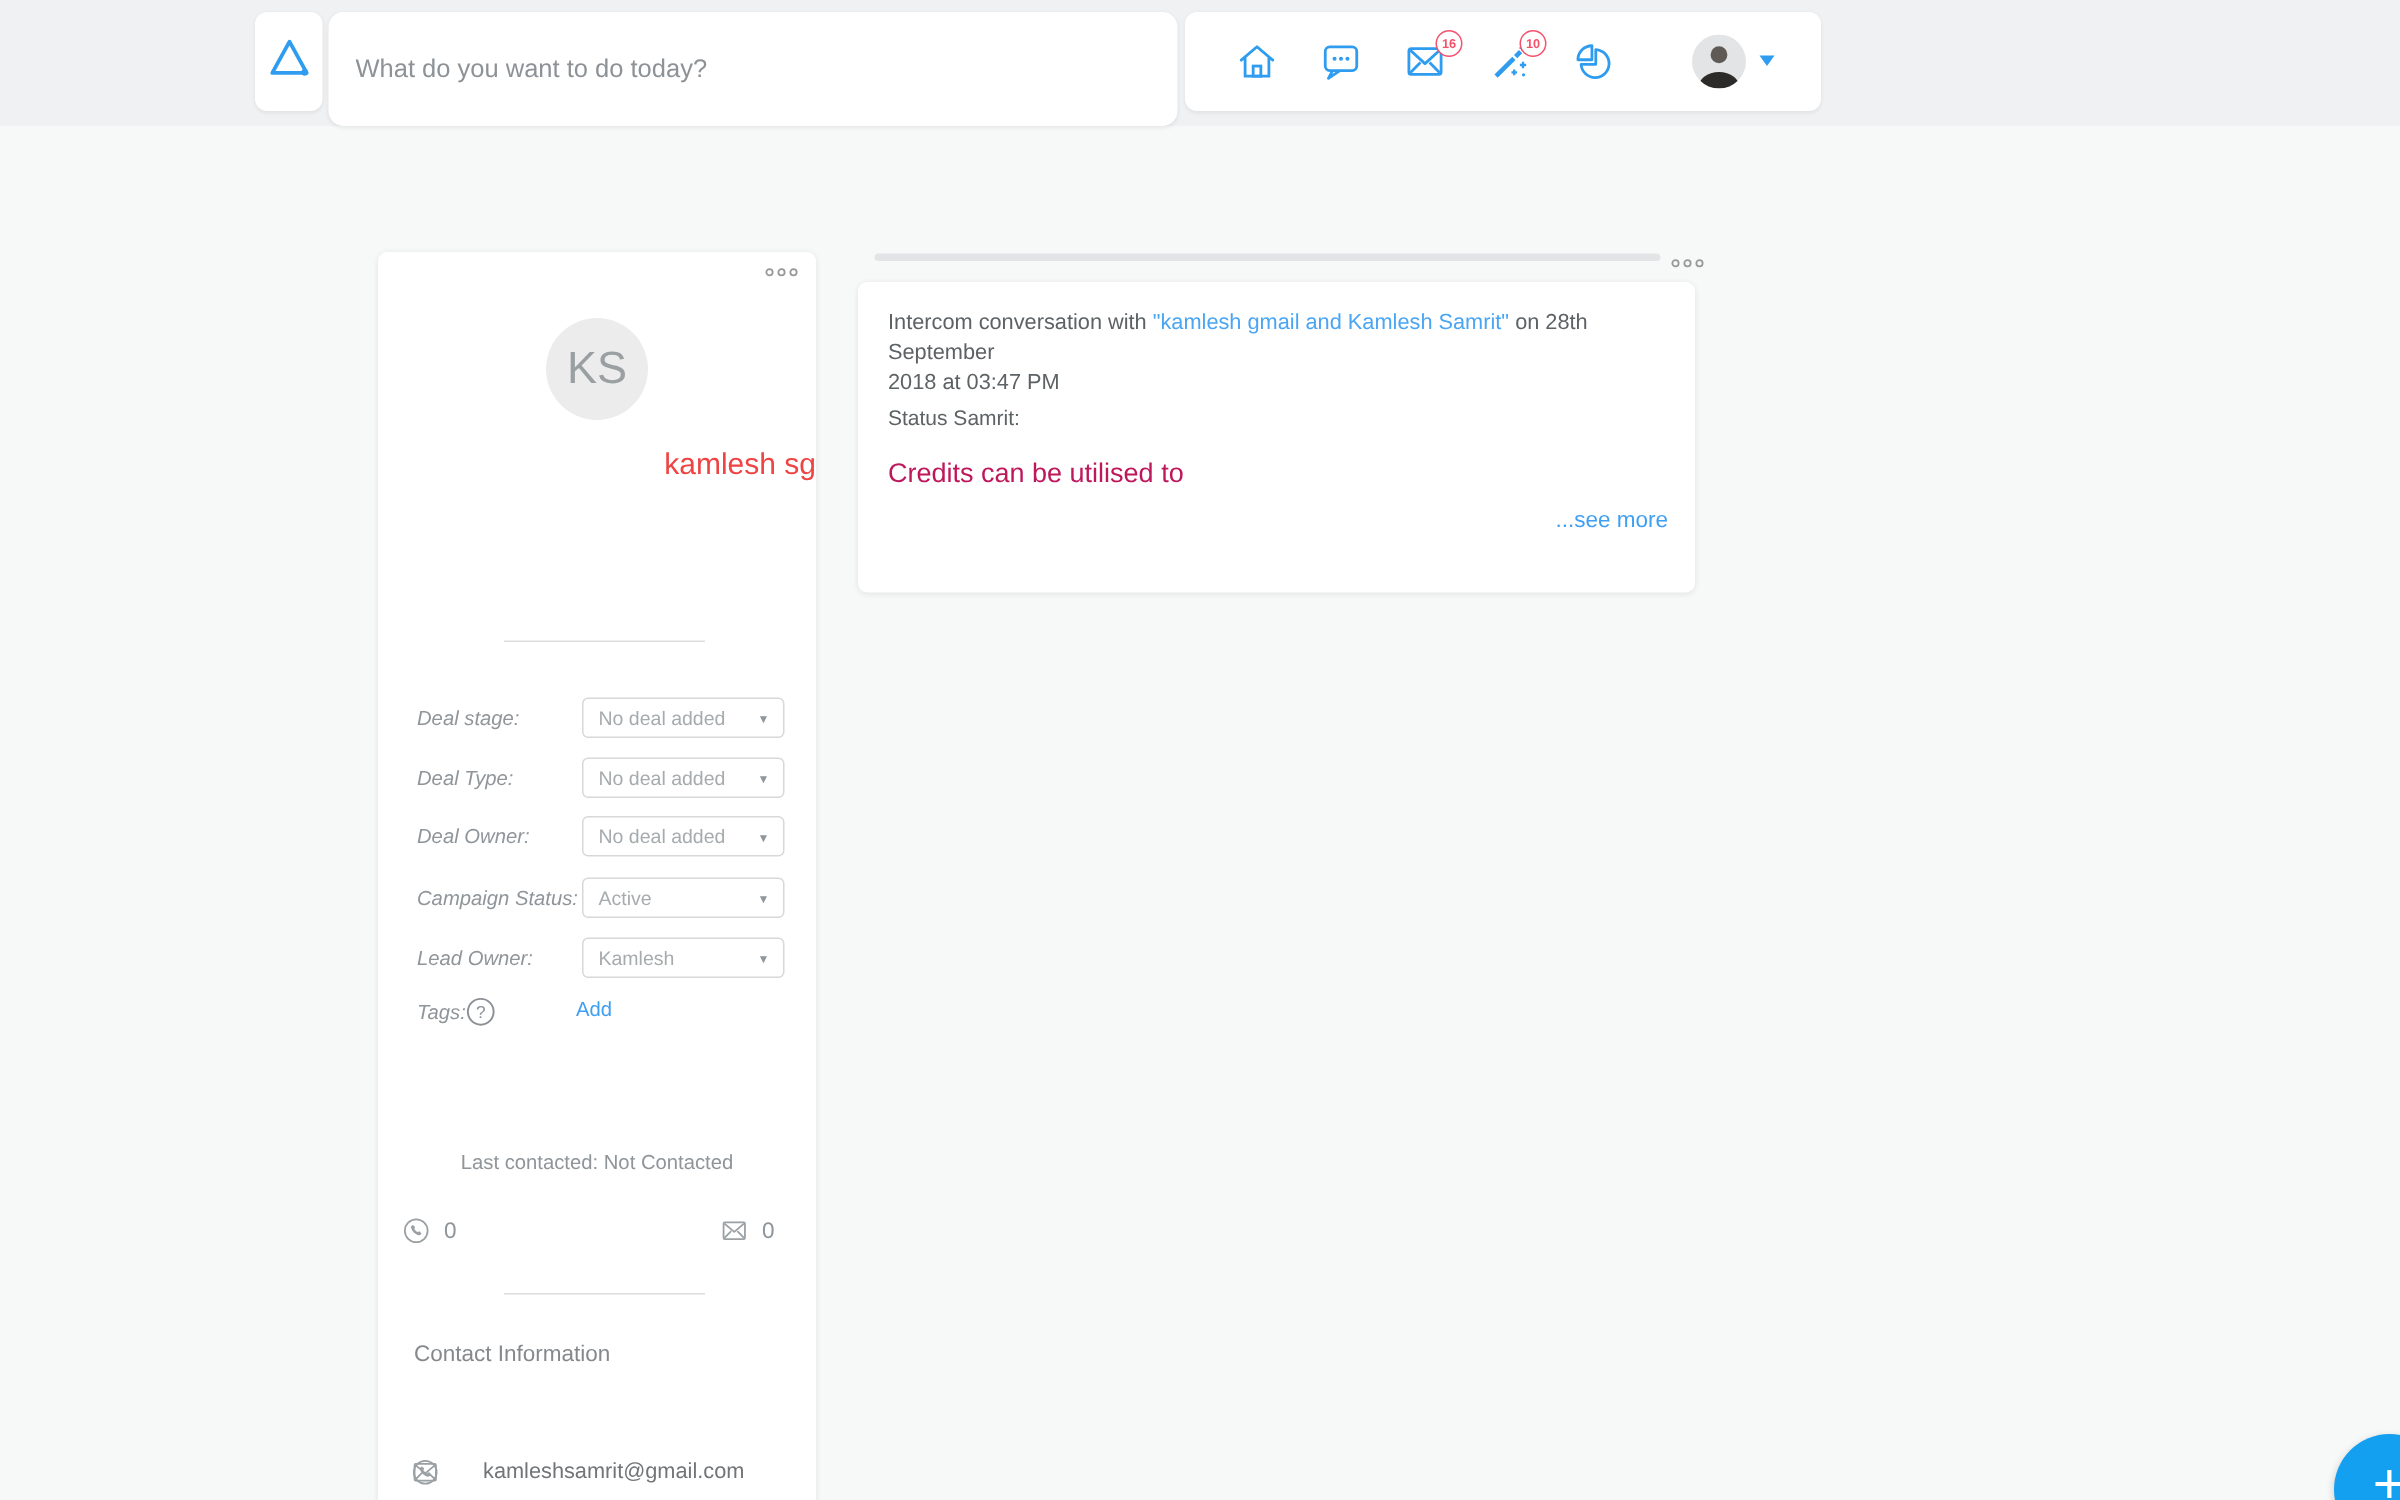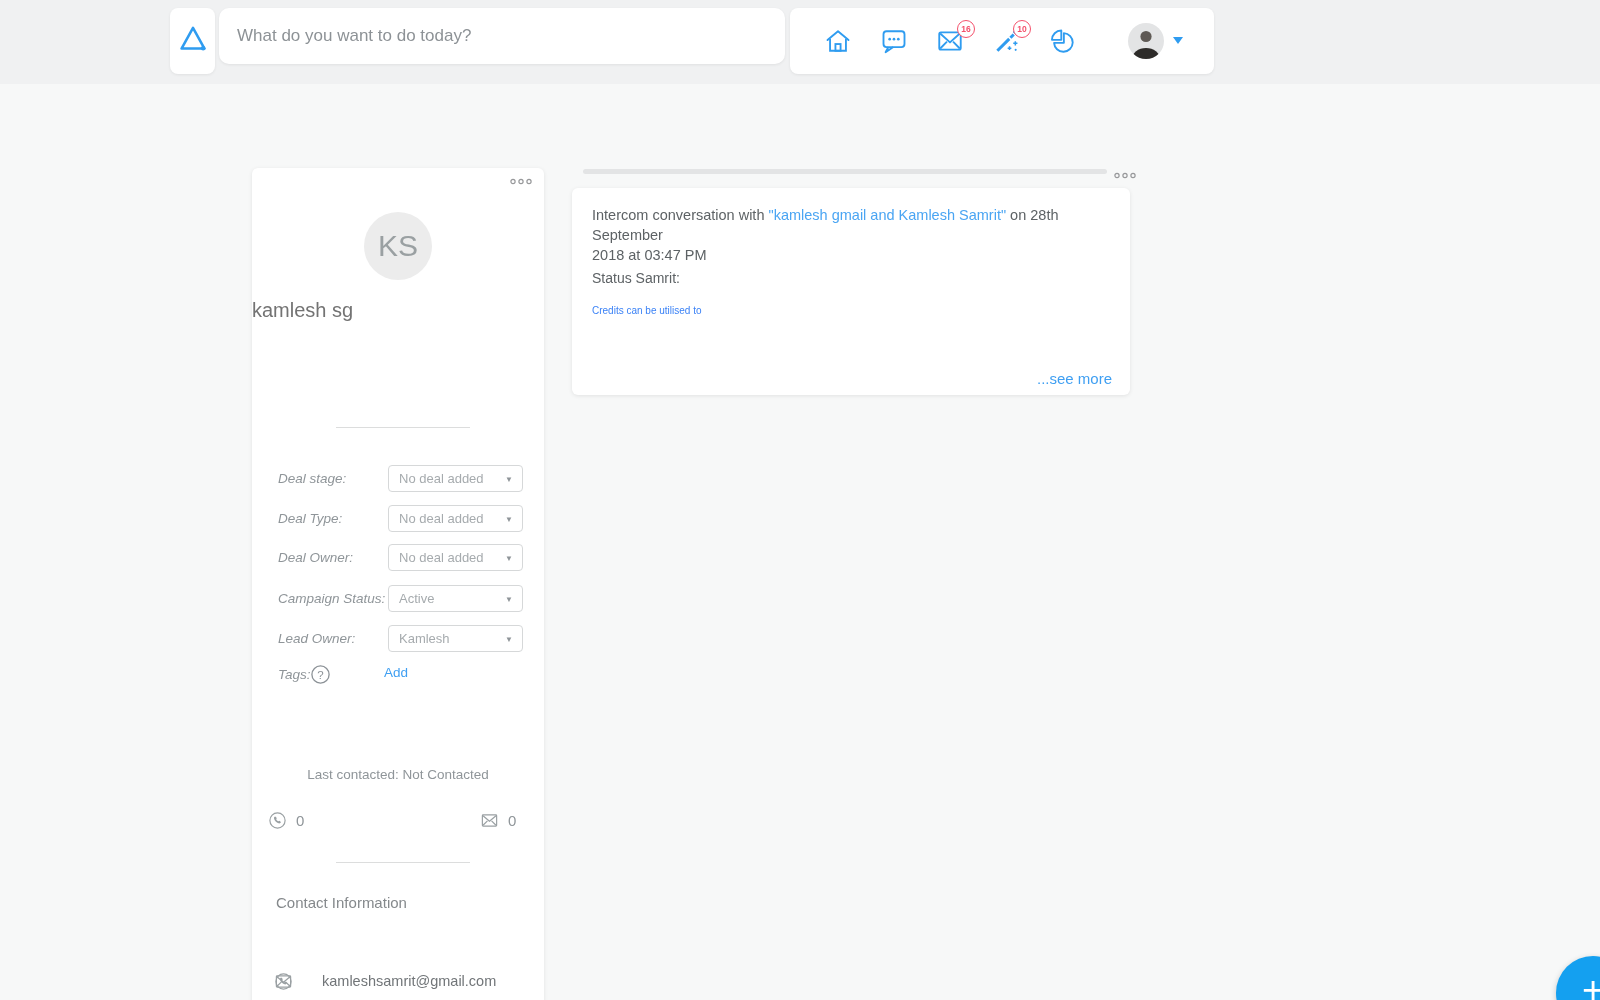--- a/index.html
+++ b/index.html
@@ -6,21 +6,21 @@
   html,body { background:#eceeee; }
   .screen {
     position:relative; width:1600px; height:1000px; overflow:hidden;
     background:#f7f8f8; font-family:"Liberation Sans", sans-serif;
   }
   .topstrip { position:absolute; left:0; top:0; width:1600px; height:84px; background:#f0f1f2; }
 
   
   .panel { position:absolute; background:#fff; border-radius:8px; box-shadow:0 1px 3px rgba(0,0,0,.07); }
   .logo-box { left:170px; top:8px; width:45px; height:66px; display:flex; align-items:center; justify-content:center; cursor:pointer; }
-  .search-box { left:219px; top:8px; width:566px; height:56px;border-radius:10px; }
+  .search-box { left:219px; top:8px; width:566px; height:76px;border-radius:10px; }
   .search-box input {
     width:100%; height:100%; border:none; outline:none; background:transparent;
     padding:0 18px; font-size:17px; color:#444; font-family:"Liberation Sans",sans-serif;
   }
   .search-box input::placeholder { color:#8d9296; opacity:1; }
   .nav-box { left:790px; top:8px; width:424px; height:66px; display:flex; align-items:center; }
   .nav-btn { position:relative; width:28px; height:28px; margin-left:28px; background:none; border:none; padding:0; cursor:pointer; flex:0 0 auto; }
   .nav-btn:first-child { margin-left:34px; }
   .nav-btn svg { display:block; width:28px; height:28px; }
   .badge {
@@ -34,21 +34,21 @@
 
   
   .card { position:absolute; background:#fff; border-radius:6px; box-shadow:0 1px 4px rgba(0,0,0,.09); }
   .contact-card { left:252px; top:168px; width:292px; height:880px; }
   .menu-dots { position:absolute; background:none; border:none; padding:2px; cursor:pointer; }
   .contact-card .menu-dots { top:4px; right:8px; }
   .avatar-big {
     position:absolute; left:112px; top:44px; width:68px; height:68px; border-radius:50%;
     background:#ececec; color:#9aa0a2; font-size:30px; display:flex; align-items:center; justify-content:center;
   }
-  .contact-name { position:absolute; top:131px; left:0; width:100%; text-align:left; font-size:20px; color:#737373; }
+  .contact-name { position:absolute; top:131px; left:0; width:100%; text-align:right; font-size:20px; color:#ef4444; }
   .hline { position:absolute; left:84px; width:134px; height:1px; background:#dcdddd; }
   .d1 { top:259px; } .d2 { top:694px; }
 
   .field-row { position:absolute; left:0; width:100%; height:27px; }
   .field-label { position:absolute; left:26px; top:0; line-height:27px; font-size:13.5px; color:#8f9599;font-style:italic; }
   .select {
     position:absolute; left:136px; top:0; width:135px; height:27px; border:1px solid #d6d8d9; border-radius:4px;
     background:#fff; font-size:13px; color:#a6abae; line-height:25px; padding-left:10px; cursor:pointer;
   }
   .select::after { content:"▼"; position:absolute; right:9px; top:1px; font-size:8px; color:#8f9599; line-height:25px; }
@@ -69,22 +69,22 @@
   .ci-email-row { top:804px; } .ci-phone-row { top:804px; }
   .ci-value { position:absolute; left:70px; top:1px; font-size:14.5px; color:#717578; }
 
   
   .scroll-track { position:absolute; left:583px; top:169px; width:524px; height:5px; background:#e3e4e5; border-radius:3px; }
   .timeline-menu { left:1110px; top:166px; }
   .conv-card { left:572px; top:188px; width:558px; height:207px; }
   .conv-title { position:absolute; left:20px; right:20px; top:17px; font-size:14.5px; line-height:20px; color:#5d6265; }
   .conv-title a { color:#4aa5f3; text-decoration:none; cursor:pointer; }
   .conv-speaker { position:absolute; left:20px; top:82px; font-size:14px; color:#5d6265; }
-  .conv-snippet { position:absolute; left:20px; top:117px; font-size:10px; color:#3b82f6; }
-  .see-more { position:absolute; right:18px; top:150px; font-size:15px; color:#3f9ff2; text-decoration:none; cursor:pointer;margin-top:32px; }
+  .conv-snippet { position:absolute; left:20px; top:117px; font-size:18px; color:#be185d; }
+  .see-more { position:absolute; right:18px; top:150px; font-size:15px; color:#3f9ff2; text-decoration:none; cursor:pointer; }
 
   
   .fab {
     position:absolute; left:1556px; top:956px; width:74px; height:74px; border-radius:50%;
     background:#14a0f0; color:#fff; border:none; font-size:38px; font-weight:300; line-height:1;
     display:flex; align-items:center; justify-content:center; cursor:pointer; box-shadow:0 2px 6px rgba(0,0,0,.2);
     padding-bottom:6px;
   }
 </style>
 </head>

